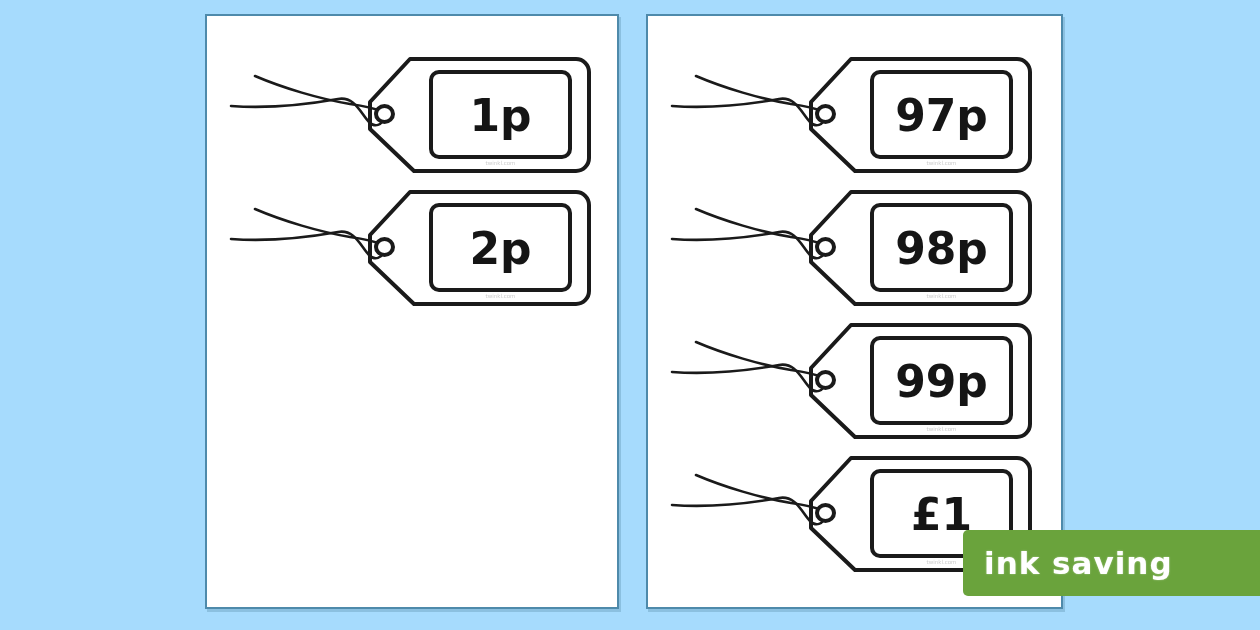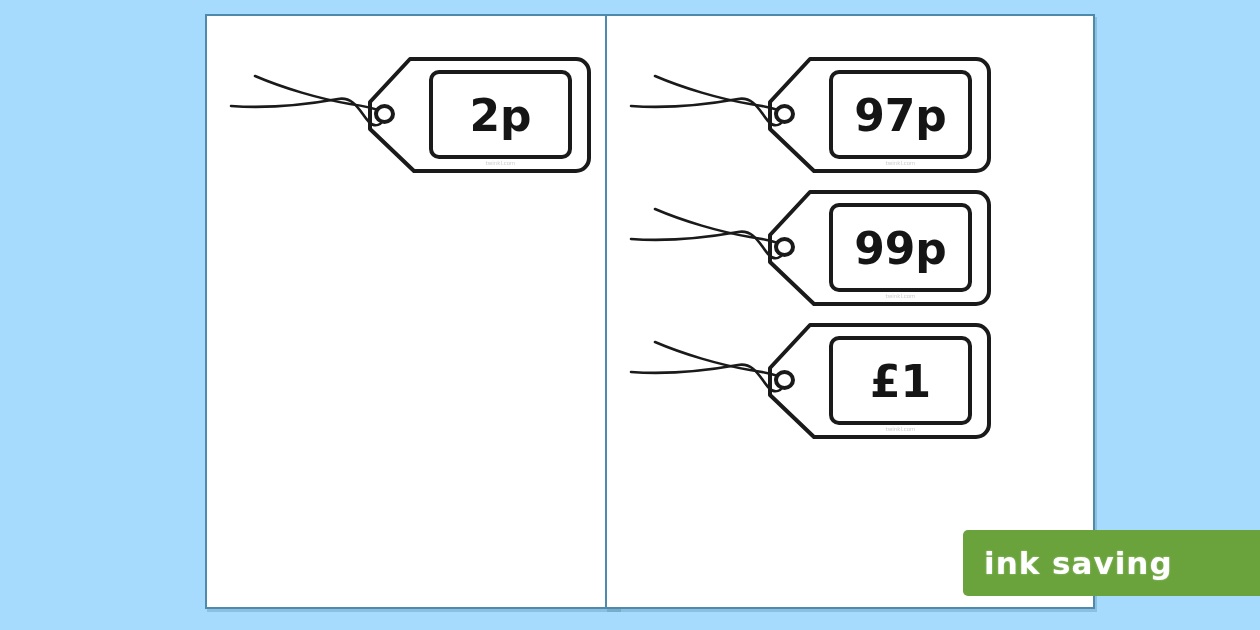--- a/index.html
+++ b/index.html
@@ -7,21 +7,21 @@
   #stage{
     position:relative;width:1260px;height:630px;
     background:#a6dbfd;overflow:hidden;
   }
   .page{
     position:absolute;top:14px;height:595px;background:#ffffff;
     border:2px solid #4e8aab;box-sizing:border-box;
     box-shadow:2px 3px 0 rgba(60,110,140,.25);
   }
   .page-left{left:205px;width:414px;}
-  .page-right{left:605px;width:490px;}
+  .page-right{left:646px;width:417px;}
   .tag-row{position:absolute;left:21px;width:370px;height:122px;}
   .tag-row:nth-of-type(1){top:38px;}
   .tag-row:nth-of-type(2){top:171px;}
   .tag-row:nth-of-type(3){top:304px;}
   .tag-row:nth-of-type(4){top:437px;}
   .tag-row svg{display:block;width:370px;height:122px;}
   .tag-price{
     font-family:"DejaVu Sans","Liberation Sans",sans-serif;
     font-weight:bold;font-size:44px;fill:#151515;
   }
@@ -44,20 +44,37 @@
     font-family:"DejaVu Sans","Liberation Sans",sans-serif;
     font-weight:bold;font-size:31px;fill:#ffffff;
   }
 </style>
 </head>
 <body>
 
 <div id="stage" style="background: rgb(166, 219, 253);">
 
   <div class="page page-left">
+    <div class="tag-row">
+  <svg viewBox="0 0 370 122" xmlns="http://www.w3.org/2000/svg">
+
+    <path d="M 182,5 L 348,5 A 13,13 0 0 1 361,18 L 361,104 A 13,13 0 0 1 348,117 L 186,117 L 142,75 L 142,48 Z" fill="#ffffff" stroke="#1a1a1a" stroke-width="4" stroke-linejoin="round"></path>
+
+    <path d="M 27,22 C 55,34 92,45 122,50 C 136,52 146,54 152,57" fill="none" stroke="#1a1a1a" stroke-width="2.6" stroke-linecap="round"></path>
+    <path d="M 3,52 C 45,55 82,50 110,45 C 127,42 133,60 141,68 C 147,74 154,71 156,64" fill="none" stroke="#1a1a1a" stroke-width="2.6" stroke-linecap="round"></path>
+
+    <ellipse cx="156.5" cy="60" rx="8.5" ry="8" fill="#ffffff" stroke="#1a1a1a" stroke-width="4"></ellipse>
+
+    <rect x="203" y="18" width="139" height="85" rx="8" fill="#ffffff" stroke="#1a1a1a" stroke-width="4"></rect>
+
+    <text class="tag-price" x="272.5" y="61" text-anchor="middle" dominant-baseline="central">1p</text>
+
+    <text class="tag-watermark" x="272.5" y="111" text-anchor="middle">twinkl.com</text>
+  </svg>
+</div>
     <div class="tag-row">
   <svg viewBox="0 0 370 122" xmlns="http://www.w3.org/2000/svg">
 
     <path d="M 182,5 L 348,5 A 13,13 0 0 1 361,18 L 361,104 A 13,13 0 0 1 348,117 L 186,117 L 142,75 L 142,48 Z" fill="#ffffff" stroke="#1a1a1a" stroke-width="4" stroke-linejoin="round"></path>
 
     <path d="M 27,22 C 55,34 92,45 122,50 C 136,52 146,54 152,57" fill="none" stroke="#1a1a1a" stroke-width="2.6" stroke-linecap="round"></path>
     <path d="M 3,52 C 45,55 82,50 110,45 C 127,42 133,60 141,68 C 147,74 154,71 156,64" fill="none" stroke="#1a1a1a" stroke-width="2.6" stroke-linecap="round"></path>
 
     <ellipse cx="156.5" cy="60" rx="8.5" ry="8" fill="#ffffff" stroke="#1a1a1a" stroke-width="4"></ellipse>
 
@@ -93,20 +110,37 @@
 
     <path d="M 182,5 L 348,5 A 13,13 0 0 1 361,18 L 361,104 A 13,13 0 0 1 348,117 L 186,117 L 142,75 L 142,48 Z" fill="#ffffff" stroke="#1a1a1a" stroke-width="4" stroke-linejoin="round"></path>
 
     <path d="M 27,22 C 55,34 92,45 122,50 C 136,52 146,54 152,57" fill="none" stroke="#1a1a1a" stroke-width="2.6" stroke-linecap="round"></path>
     <path d="M 3,52 C 45,55 82,50 110,45 C 127,42 133,60 141,68 C 147,74 154,71 156,64" fill="none" stroke="#1a1a1a" stroke-width="2.6" stroke-linecap="round"></path>
 
     <ellipse cx="156.5" cy="60" rx="8.5" ry="8" fill="#ffffff" stroke="#1a1a1a" stroke-width="4"></ellipse>
 
     <rect x="203" y="18" width="139" height="85" rx="8" fill="#ffffff" stroke="#1a1a1a" stroke-width="4"></rect>
 
+    <text class="tag-price" x="272.5" y="61" text-anchor="middle" dominant-baseline="central">98p</text>
+
+    <text class="tag-watermark" x="272.5" y="111" text-anchor="middle">twinkl.com</text>
+  </svg>
+</div>
+    <div class="tag-row">
+  <svg viewBox="0 0 370 122" xmlns="http://www.w3.org/2000/svg">
+
+    <path d="M 182,5 L 348,5 A 13,13 0 0 1 361,18 L 361,104 A 13,13 0 0 1 348,117 L 186,117 L 142,75 L 142,48 Z" fill="#ffffff" stroke="#1a1a1a" stroke-width="4" stroke-linejoin="round"></path>
+
+    <path d="M 27,22 C 55,34 92,45 122,50 C 136,52 146,54 152,57" fill="none" stroke="#1a1a1a" stroke-width="2.6" stroke-linecap="round"></path>
+    <path d="M 3,52 C 45,55 82,50 110,45 C 127,42 133,60 141,68 C 147,74 154,71 156,64" fill="none" stroke="#1a1a1a" stroke-width="2.6" stroke-linecap="round"></path>
+
+    <ellipse cx="156.5" cy="60" rx="8.5" ry="8" fill="#ffffff" stroke="#1a1a1a" stroke-width="4"></ellipse>
+
+    <rect x="203" y="18" width="139" height="85" rx="8" fill="#ffffff" stroke="#1a1a1a" stroke-width="4"></rect>
+
     <text class="tag-price" x="272.5" y="61" text-anchor="middle" dominant-baseline="central">99p</text>
 
     <text class="tag-watermark" x="272.5" y="111" text-anchor="middle">twinkl.com</text>
   </svg>
 </div>
     <div class="tag-row">
   <svg viewBox="0 0 370 122" xmlns="http://www.w3.org/2000/svg">
 
     <path d="M 182,5 L 348,5 A 13,13 0 0 1 361,18 L 361,104 A 13,13 0 0 1 348,117 L 186,117 L 142,75 L 142,48 Z" fill="#ffffff" stroke="#1a1a1a" stroke-width="4" stroke-linejoin="round"></path>
 

